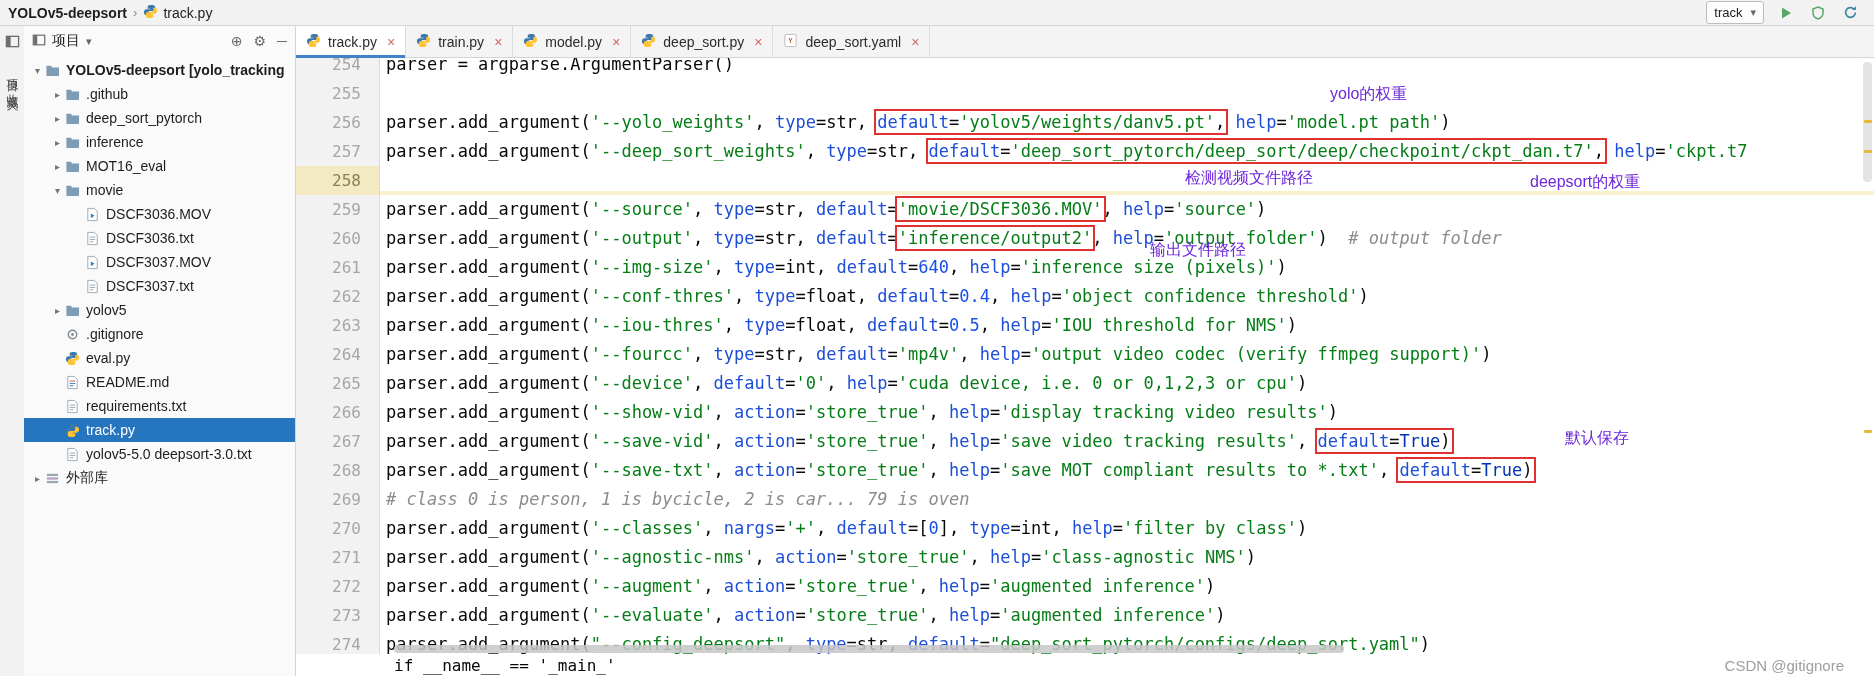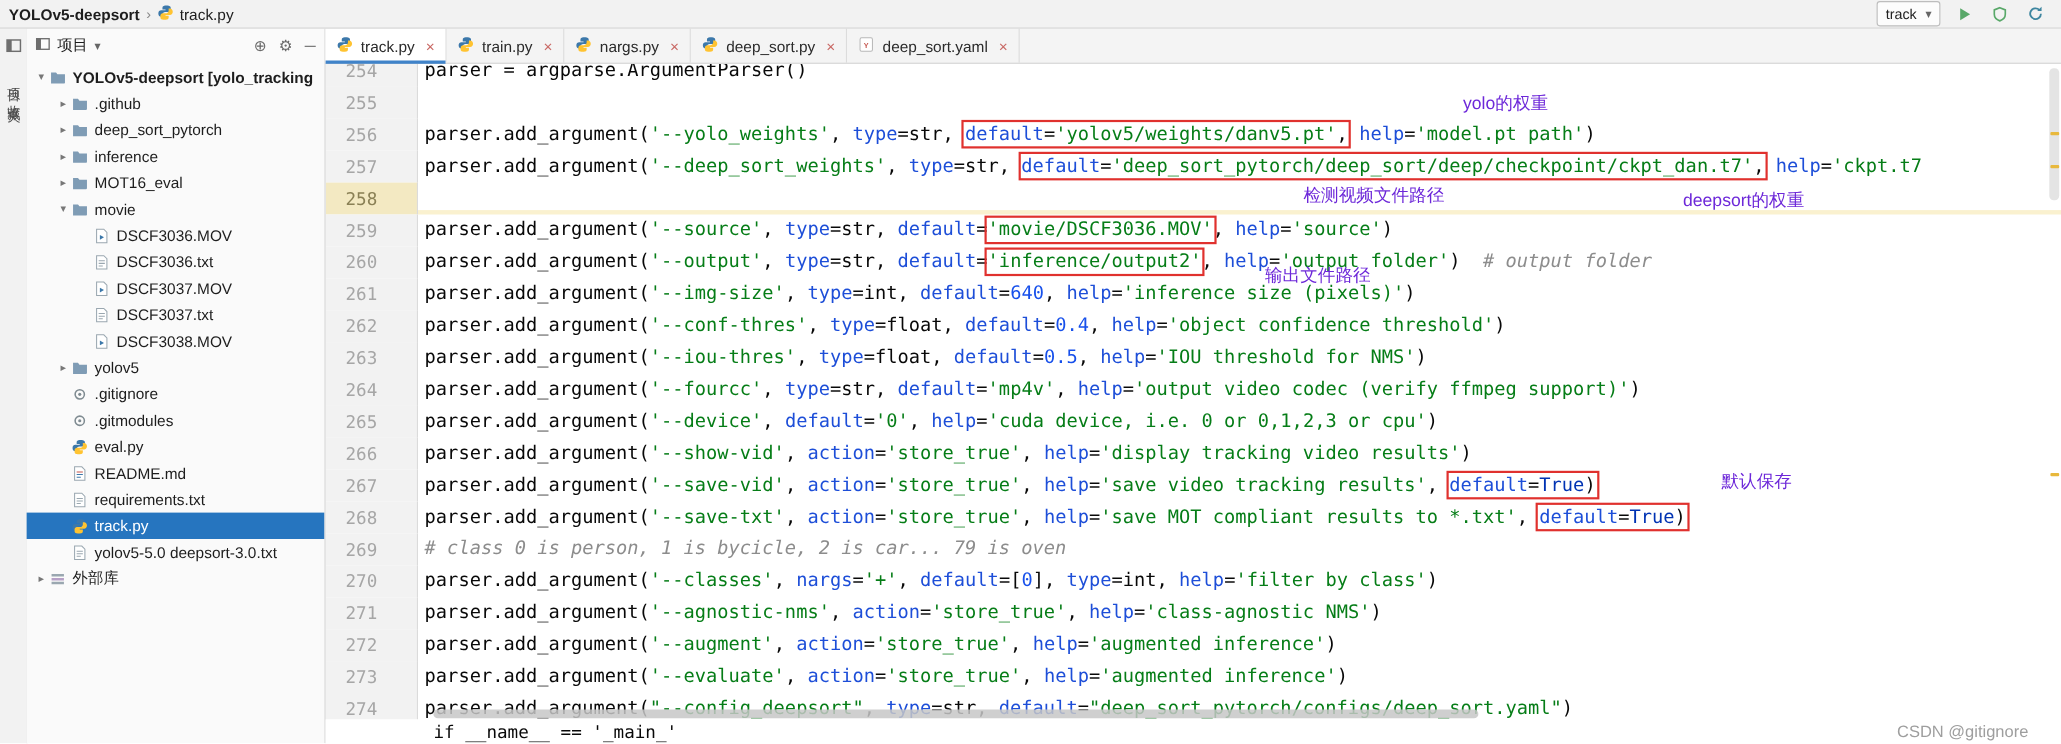--- a/index.html
+++ b/index.html
@@ -47,21 +47,21 @@
   .tab{display:flex;align-items:center;gap:7px;padding:0 10px;border-right:1px solid #DCDCDC;
        font-size:14px;color:#2b2b2b;position:relative;background:transparent;cursor:pointer;}
   .tab.active{background:#fff;}
   .tab.active::after{content:"";position:absolute;left:0;right:0;bottom:-1px;height:3px;background:#4083C9;}
   .tab .close{color:#C96A66;font-size:14px;margin-left:3px;}
 
   .editor{position:absolute;left:296px;top:58px;right:0;bottom:22px;background:#fff;overflow:hidden;z-index:1;}
   .code{margin-top:-8px;}
   .line{display:flex;height:29px;line-height:29px;font-family:"DejaVu Sans Mono",monospace;
         font-size:17px;white-space:pre;}
-  .gutter{flex:0 0 84px;width:84px;text-align:center;padding-right:18px;box-sizing:border-box;
+  .gutter{flex:0 0 84px;width:84px;text-align:right;padding-right:18px;box-sizing:border-box;
           color:#A6A6A6;background:#F2F2F2;border-right:1px solid #DBDBDB;font-size:16px;}
   .codecell{flex:1;padding-left:6px;overflow:hidden;}
   .line.hl .gutter{background:#F3E9C2;color:#8a8055;}
   .line.hl .codecell{background:#FAF1CF;margin-top:25px;}
   .tk-p{color:#080808;} .tk-s{color:#067D17;} .tk-n{color:#1750EB;}
   .tk-k{color:#0033B3;} .tk-c{color:#8C8C8C;font-style:italic;} .tk-a{color:#1d4ed8;}
   .rbox{outline:2px solid #E0312E;outline-offset:1px;}
 
   .ann{position:absolute;color:#6d28d9;font-size:16px;white-space:nowrap;z-index:7;}
 
@@ -234,58 +234,38 @@
         <div class="trow" style="padding-left: 46px; text-align: center;">
           <span class="expander"></span>
           <span class="ticon">
             <svg width="15" height="15" viewBox="0 0 16 16">
               <path fill="#fff" stroke="#9AA7B0" d="M3 1.5h7l3 3v10H3z"></path>
               <path stroke="#9AA7B0" d="M5 6.5h6M5 9h6M5 11.5h4" fill="none"></path>
             </svg>
           </span>
           <span class="tlabel">DSCF3037.txt</span>
         </div>
-        <div class="trow" style="padding-left: 46px;">
-          <span class="expander"></span>
-          <span class="ticon">
-            <svg width="15" height="15" viewBox="0 0 16 16">
-              <path fill="#fff" stroke="#9AA7B0" d="M3 1.5h7l3 3v10H3z"></path>
-              <path fill="#3C78AA" d="M6.2 7l4 2.3-4 2.3z"></path>
-            </svg>
-          </span>
-          <span class="tlabel">DSCF3038.MOV</span>
-        </div>
         <div class="trow" style="padding-left: 26px;">
           <span class="expander">▸</span>
           <span class="ticon">
             <svg width="15" height="15" viewBox="0 0 16 16">
               <path fill="#7F9CB5" d="M1.5 3h4.8l1.4 1.8h7.3V13a.8.8 0 0 1-.8.8H1.5z"></path>
             </svg>
           </span>
           <span class="tlabel">yolov5</span>
         </div>
         <div class="trow" style="padding-left: 26px;">
           <span class="expander"></span>
           <span class="ticon">
             <svg width="15" height="15" viewBox="0 0 16 16">
               <circle cx="8" cy="8" r="4.5" fill="none" stroke="#7F8B91" stroke-width="1.5"></circle>
               <circle cx="8" cy="8" r="1.5" fill="#7F8B91"></circle>
             </svg>
           </span>
           <span class="tlabel">.gitignore</span>
-        </div>
-        <div class="trow" style="padding-left: 26px;">
-          <span class="expander"></span>
-          <span class="ticon">
-            <svg width="15" height="15" viewBox="0 0 16 16">
-              <circle cx="8" cy="8" r="4.5" fill="none" stroke="#7F8B91" stroke-width="1.5"></circle>
-              <circle cx="8" cy="8" r="1.5" fill="#7F8B91"></circle>
-            </svg>
-          </span>
-          <span class="tlabel">.gitmodules</span>
         </div>
         <div class="trow" style="padding-left: 26px;">
           <span class="expander"></span>
           <span class="ticon">
             <svg width="15" height="15" viewBox="0 0 16 16">
               <path fill="#3C78AA" d="M7.9 1C6 1 5 1.9 5 3.2V5h3v.7H3.8C2.2 5.7 1 6.9 1 8.8c0 2 1.2 3.2 2.8 3.2H5V9.9C5 8.4 6.2 7.4 7.7 7.4h3C11.9 7.4 13 6.4 13 5.2V3.2C13 1.9 11.7 1 9.9 1z"></path>
               <path fill="#FFC331" d="M8.1 15c1.9 0 2.9-.9 2.9-2.2V11H8v-.7h4.2c1.6 0 2.8-1.2 2.8-3.1 0-2-1.2-3.2-2.8-3.2H11v2.1c0 1.5-1.2 2.5-2.7 2.5h-3C4.1 8.6 3 9.6 3 10.8v2C3 14.1 4.3 15 6.1 15z"></path>
             </svg>
           </span>
           <span class="tlabel">eval.py</span>
@@ -360,21 +340,21 @@
             <path fill="#FFC331" d="M8.1 15c1.9 0 2.9-.9 2.9-2.2V11H8v-.7h4.2c1.6 0 2.8-1.2 2.8-3.1 0-2-1.2-3.2-2.8-3.2H11v2.1c0 1.5-1.2 2.5-2.7 2.5h-3C4.1 8.6 3 9.6 3 10.8v2C3 14.1 4.3 15 6.1 15z"></path>
           </svg></span>
         <span>train.py</span>
         <span class="close">×</span>
       </div>
       <div class="tab">
         <span><svg width="15" height="15" viewBox="0 0 16 16">
             <path fill="#3C78AA" d="M7.9 1C6 1 5 1.9 5 3.2V5h3v.7H3.8C2.2 5.7 1 6.9 1 8.8c0 2 1.2 3.2 2.8 3.2H5V9.9C5 8.4 6.2 7.4 7.7 7.4h3C11.9 7.4 13 6.4 13 5.2V3.2C13 1.9 11.7 1 9.9 1z"></path>
             <path fill="#FFC331" d="M8.1 15c1.9 0 2.9-.9 2.9-2.2V11H8v-.7h4.2c1.6 0 2.8-1.2 2.8-3.1 0-2-1.2-3.2-2.8-3.2H11v2.1c0 1.5-1.2 2.5-2.7 2.5h-3C4.1 8.6 3 9.6 3 10.8v2C3 14.1 4.3 15 6.1 15z"></path>
           </svg></span>
-        <span>nargs.py</span>
+        <span>model.py</span>
         <span class="close">×</span>
       </div>
       <div class="tab">
         <span><svg width="15" height="15" viewBox="0 0 16 16">
             <path fill="#3C78AA" d="M7.9 1C6 1 5 1.9 5 3.2V5h3v.7H3.8C2.2 5.7 1 6.9 1 8.8c0 2 1.2 3.2 2.8 3.2H5V9.9C5 8.4 6.2 7.4 7.7 7.4h3C11.9 7.4 13 6.4 13 5.2V3.2C13 1.9 11.7 1 9.9 1z"></path>
             <path fill="#FFC331" d="M8.1 15c1.9 0 2.9-.9 2.9-2.2V11H8v-.7h4.2c1.6 0 2.8-1.2 2.8-3.1 0-2-1.2-3.2-2.8-3.2H11v2.1c0 1.5-1.2 2.5-2.7 2.5h-3C4.1 8.6 3 9.6 3 10.8v2C3 14.1 4.3 15 6.1 15z"></path>
           </svg></span>
         <span>deep_sort.py</span>
         <span class="close">×</span>
       </div>

